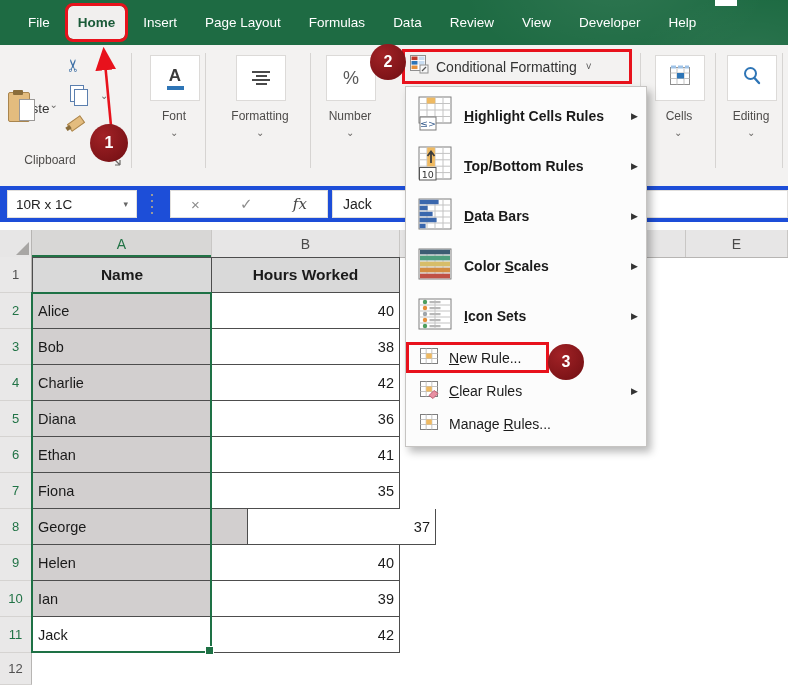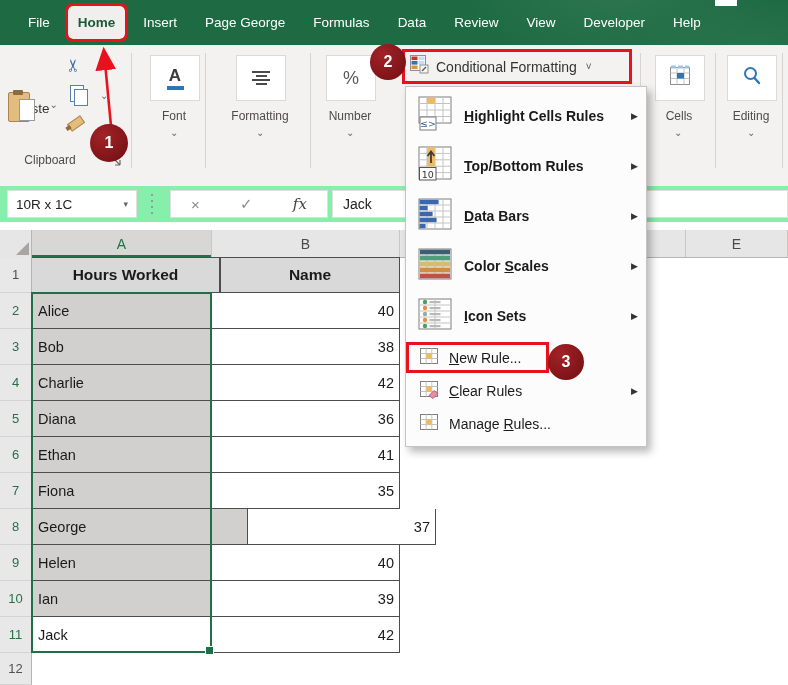--- a/index.html
+++ b/index.html
@@ -37,21 +37,21 @@
   .cut-icon{position:absolute;left:66px;top:10px;font-size:17px;color:#3a6ea5;transform:rotate(-90deg);}
   .copy-icon{position:absolute;left:70px;top:40px;width:12px;height:15px;background:#fff;border:1.5px solid #5b7fae;}
   .copy-icon:before{content:"";position:absolute;left:3px;top:3px;width:12px;height:15px;background:#fff;border:1.5px solid #5b7fae;}
   .fmt-painter{position:absolute;left:66px;top:72px;width:18px;height:14px;}
   .fp-brush{position:absolute;left:2px;top:2px;width:14px;height:7px;background:#e3bc7e;border:1px solid #a9854e;transform:rotate(-35deg);}
   .fp-tip{position:absolute;left:0px;top:9px;width:5px;height:4px;background:#8a6d3b;transform:rotate(-35deg);}
   .small-chev{position:absolute;left:100px;top:46px;}
   .launcher{position:absolute;left:110px;top:108px;width:12px;height:12px;}
 
   
-  .fbar{position:absolute;left:0;top:186px;width:788px;height:36px;background:#86efac;}
+  .fbar{position:absolute;left:0;top:186px;width:788px;height:36px;background:#1d4ed8;}
   .namebox{position:absolute;left:7px;top:4px;width:130px;height:28px;background:#fff;border:1px solid #e1dfdd;
     display:flex;align-items:center;font-size:13.5px;color:#222;padding-left:8px;box-sizing:border-box;}
   .namebox .dd{margin-left:auto;margin-right:8px;font-size:9px;color:#666;}
   .fdots{position:absolute;left:150px;top:8px;width:3px;height:20px;
     background-image:repeating-linear-gradient(#9a9a9a 0 2px,transparent 2px 6px);background-size:2px 100%;background-repeat:no-repeat;background-position:center;}
   .fstrip{position:absolute;left:170px;top:4px;width:158px;height:28px;background:#fff;border:1px solid #e1dfdd;
     display:flex;align-items:center;justify-content:space-around;box-sizing:border-box;}
   .fx-x{color:#8b8b8b;font-size:15px;}
   .fx-check{color:#8b8b8b;font-size:15px;}
   .fx-fx{font-family:"DejaVu Serif",serif;font-style:italic;font-size:15px;color:#444;}
@@ -113,21 +113,21 @@
 </head>
 <body>
 
 <div id="app">
 
   <div class="titlebar">
     <div class="tabs">
         <div class="tab">File</div>
         <div class="tab active">Home</div>
         <div class="tab">Insert</div>
-        <div class="tab">Page George</div>
+        <div class="tab">Page Layout</div>
         <div class="tab">Formulas</div>
         <div class="tab">Data</div>
         <div class="tab">Review</div>
         <div class="tab">View</div>
         <div class="tab">Developer</div>
         <div class="tab">Help</div>
       </div>
     <div class="win-frag"></div>
   </div>
 
@@ -256,22 +256,22 @@
         </div>
     <div class="col-header selected" style="width: 180px;">A</div>
         <div class="col-header" style="width: 188px;">B</div>
         <div class="col-header" style="width: 143px;">C</div>
         <div class="col-header" style="width: 143px;">D</div>
         <div class="col-header" style="width: 102px;">E</div>
       </div>
     <div class="grid-body">
         <div class="sheet-row hdr-row">
           <div class="row-num">1</div>
+          <div class="cell a" style="width: 180px;">Name</div>
           <div class="cell b" style="width: 188px;">Hours Worked</div>
-          <div class="cell a" style="width: 180px;">Name</div>
         </div>
         <div class="sheet-row">
           <div class="row-num sel">2</div>
           <div class="cell a selfill" style="width: 180px;">Alice</div>
           <div class="cell b" style="width: 188px;">40</div>
         </div>
         <div class="sheet-row">
           <div class="row-num sel">3</div>
           <div class="cell a selfill" style="width: 180px;">Bob</div>
           <div class="cell b" style="width: 188px;">38</div>

